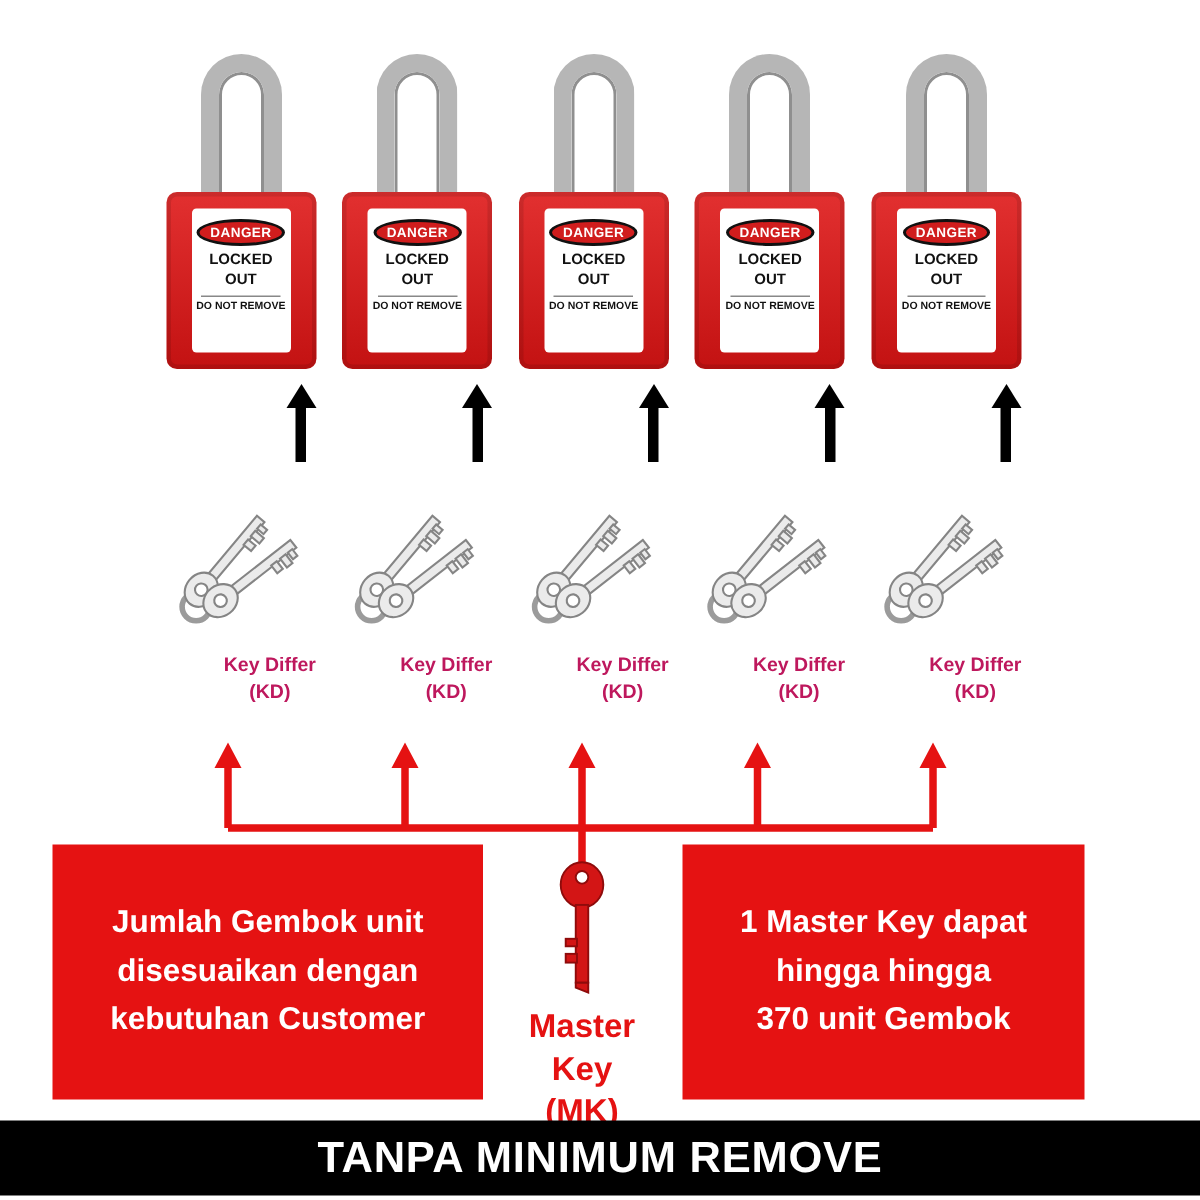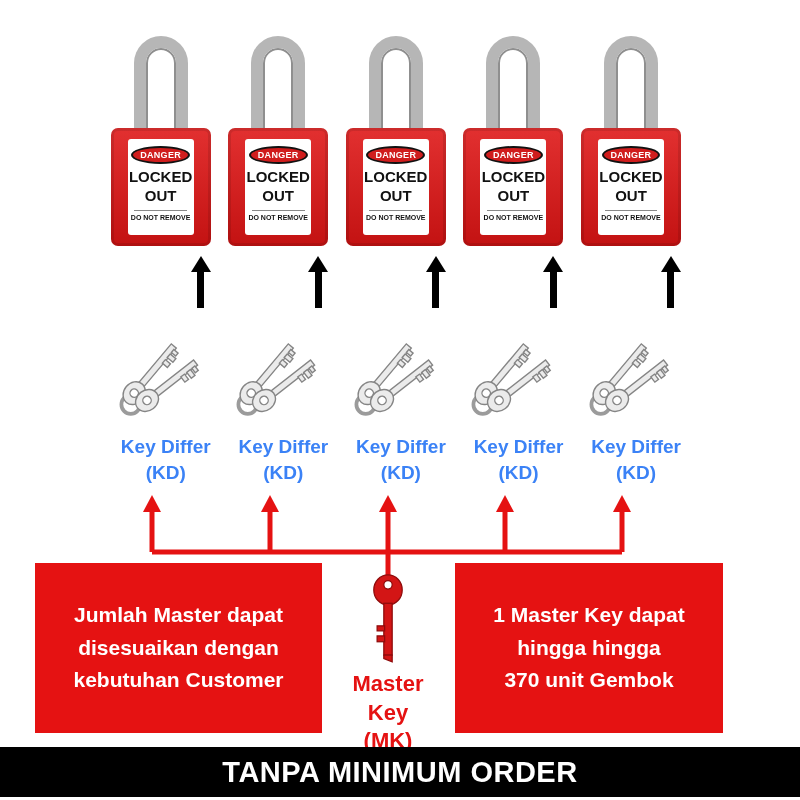--- a/index.html
+++ b/index.html
@@ -22,35 +22,35 @@
            border-radius:27px 27px 0 0;margin-bottom:-12px;
            box-shadow:inset 0 0 0 2px #8f8f8f;}
   .lock-body{width:100px;height:118px;background:linear-gradient(var(--lock-red-1),var(--lock-red-2));
              border-radius:7px;display:flex;align-items:center;justify-content:center;
              box-shadow:inset 0 0 0 3px rgba(0,0,0,0.10);position:relative;z-index:2;}
   .lock-label{width:66px;height:96px;background:#fff;border-radius:3px;
               display:flex;flex-direction:column;align-items:center;padding-top:7px;}
   .danger-badge{font-size:9px;font-weight:bold;color:#fff;background:#d01d1d;
                 border:2px solid #111;border-radius:50%;padding:2px 7px;margin-bottom:4px;
                 letter-spacing:.3px;white-space:nowrap;}
-  .locked-text{font-size:15px;font-weight:800;color:#111;line-height:1.25;}
+  .locked-text{font-size:10px;font-weight:800;color:#111;line-height:1.25;}
   .label-divider{width:80%;border-top:1.5px solid #888;margin:4px 0 3px;}
   .remove-text{font-size:7px;font-weight:700;color:#111;white-space:nowrap;}
 
   .up-arrow{margin-top:10px;display:flex;flex-direction:column;align-items:center;}
   .arrow-head{width:0;height:0;border-left:10px solid transparent;border-right:10px solid transparent;
               border-bottom:16px solid var(--black);}
   .arrow-shaft{width:7px;height:36px;background:var(--black);}
 
   .keys{width:112px;height:112px;margin-top:6px;}
   .key ellipse,.key rect{fill:#ebebeb;stroke:#858585;stroke-width:1.5;}
   .key .hole{fill:#fff;stroke:#858585;stroke-width:1.5;}
 
-  .kd-label{margin-top:8px;text-align:center;font-weight:bold;font-size:19px;
-            color:#3b82f6;line-height:1.35;}
+  .kd-label{margin-top:8px;text-align:center;font-weight:bold;font-size:13px;
+            color:#be185d;line-height:1.35;}
 
   
   .connector{position:absolute;left:0;top:490px;width:800px;height:92px;pointer-events:none;}
   .connector line,.connector path{stroke:var(--red);stroke-width:5;fill:none;}
   .connector polygon{fill:var(--red);}
 
   
   .info-box{position:absolute;top:563px;height:170px;background:var(--red);
             display:flex;flex-direction:column;align-items:center;justify-content:center;
             color:#fff;font-weight:bold;font-size:21px;line-height:1.55;text-align:center;}
@@ -296,21 +296,21 @@
     <line x1="388" y1="62" x2="388" y2="20"></line>
       <polygon points="379,22 397,22 388,5"></polygon>
     <line x1="505" y1="62" x2="505" y2="20"></line>
       <polygon points="496,22 514,22 505,5"></polygon>
     <line x1="622" y1="62" x2="622" y2="20"></line>
       <polygon points="613,22 631,22 622,5"></polygon>
     <line x1="388" y1="62" x2="388" y2="92"></line>
   </svg>
 
   <div class="info-box left">
-    <div>Jumlah Master dapat</div>
+    <div>Jumlah Gembok unit</div>
     <div>disesuaikan dengan</div>
     <div>kebutuhan Customer</div>
   </div>
 
   <div class="master-key">
     <svg class="master-key-svg" viewBox="0 0 64 110">
       <ellipse class="mk" cx="32" cy="19" rx="17" ry="18"></ellipse>
       <circle cx="32" cy="13" r="5" fill="#ffffff" stroke="#8e0b0b" stroke-width="1.5"></circle>
       <rect class="mk" x="27" y="35" width="10" height="62"></rect>
       <rect class="mk" x="19" y="62" width="9" height="6"></rect>
@@ -323,16 +323,16 @@
     </div>
   </div>
 
   <div class="info-box right">
     <div>1 Master Key dapat</div>
     <div>hingga hingga</div>
     <div>370 unit Gembok</div>
   </div>
 
   <div class="banner">
-    <span>TANPA MINIMUM ORDER</span>
+    <span>TANPA MINIMUM REMOVE</span>
   </div>
 
 </div>
 
 </body></html>

